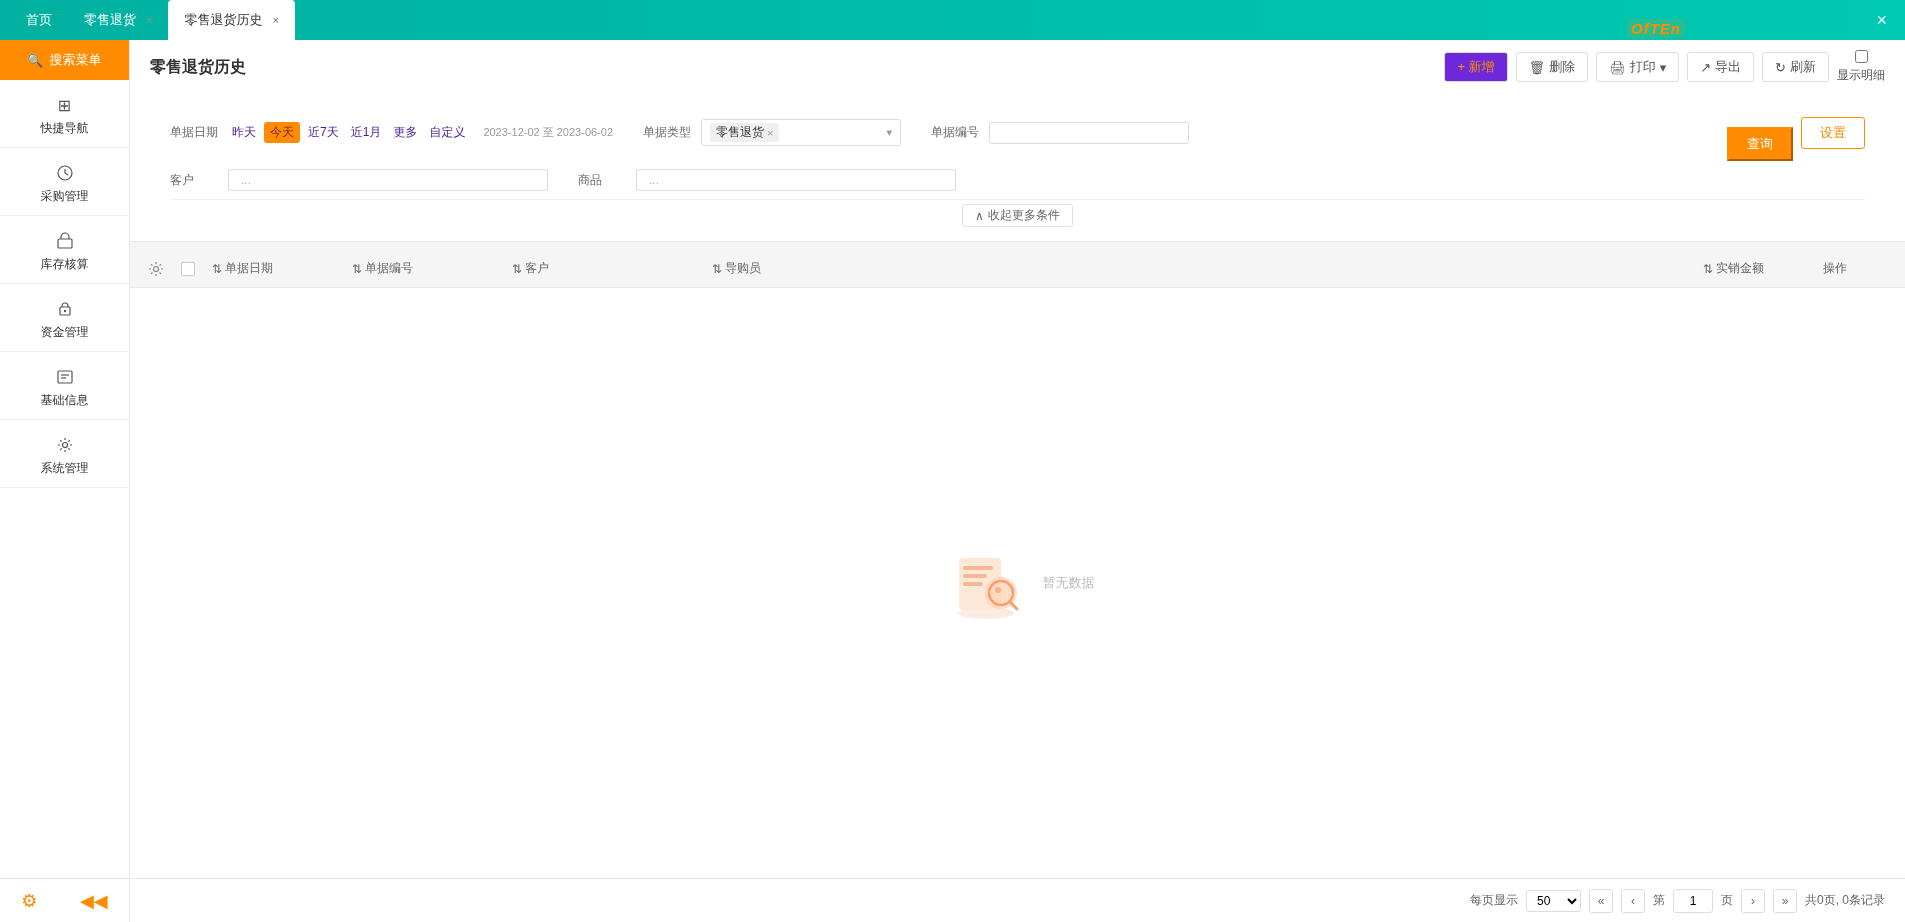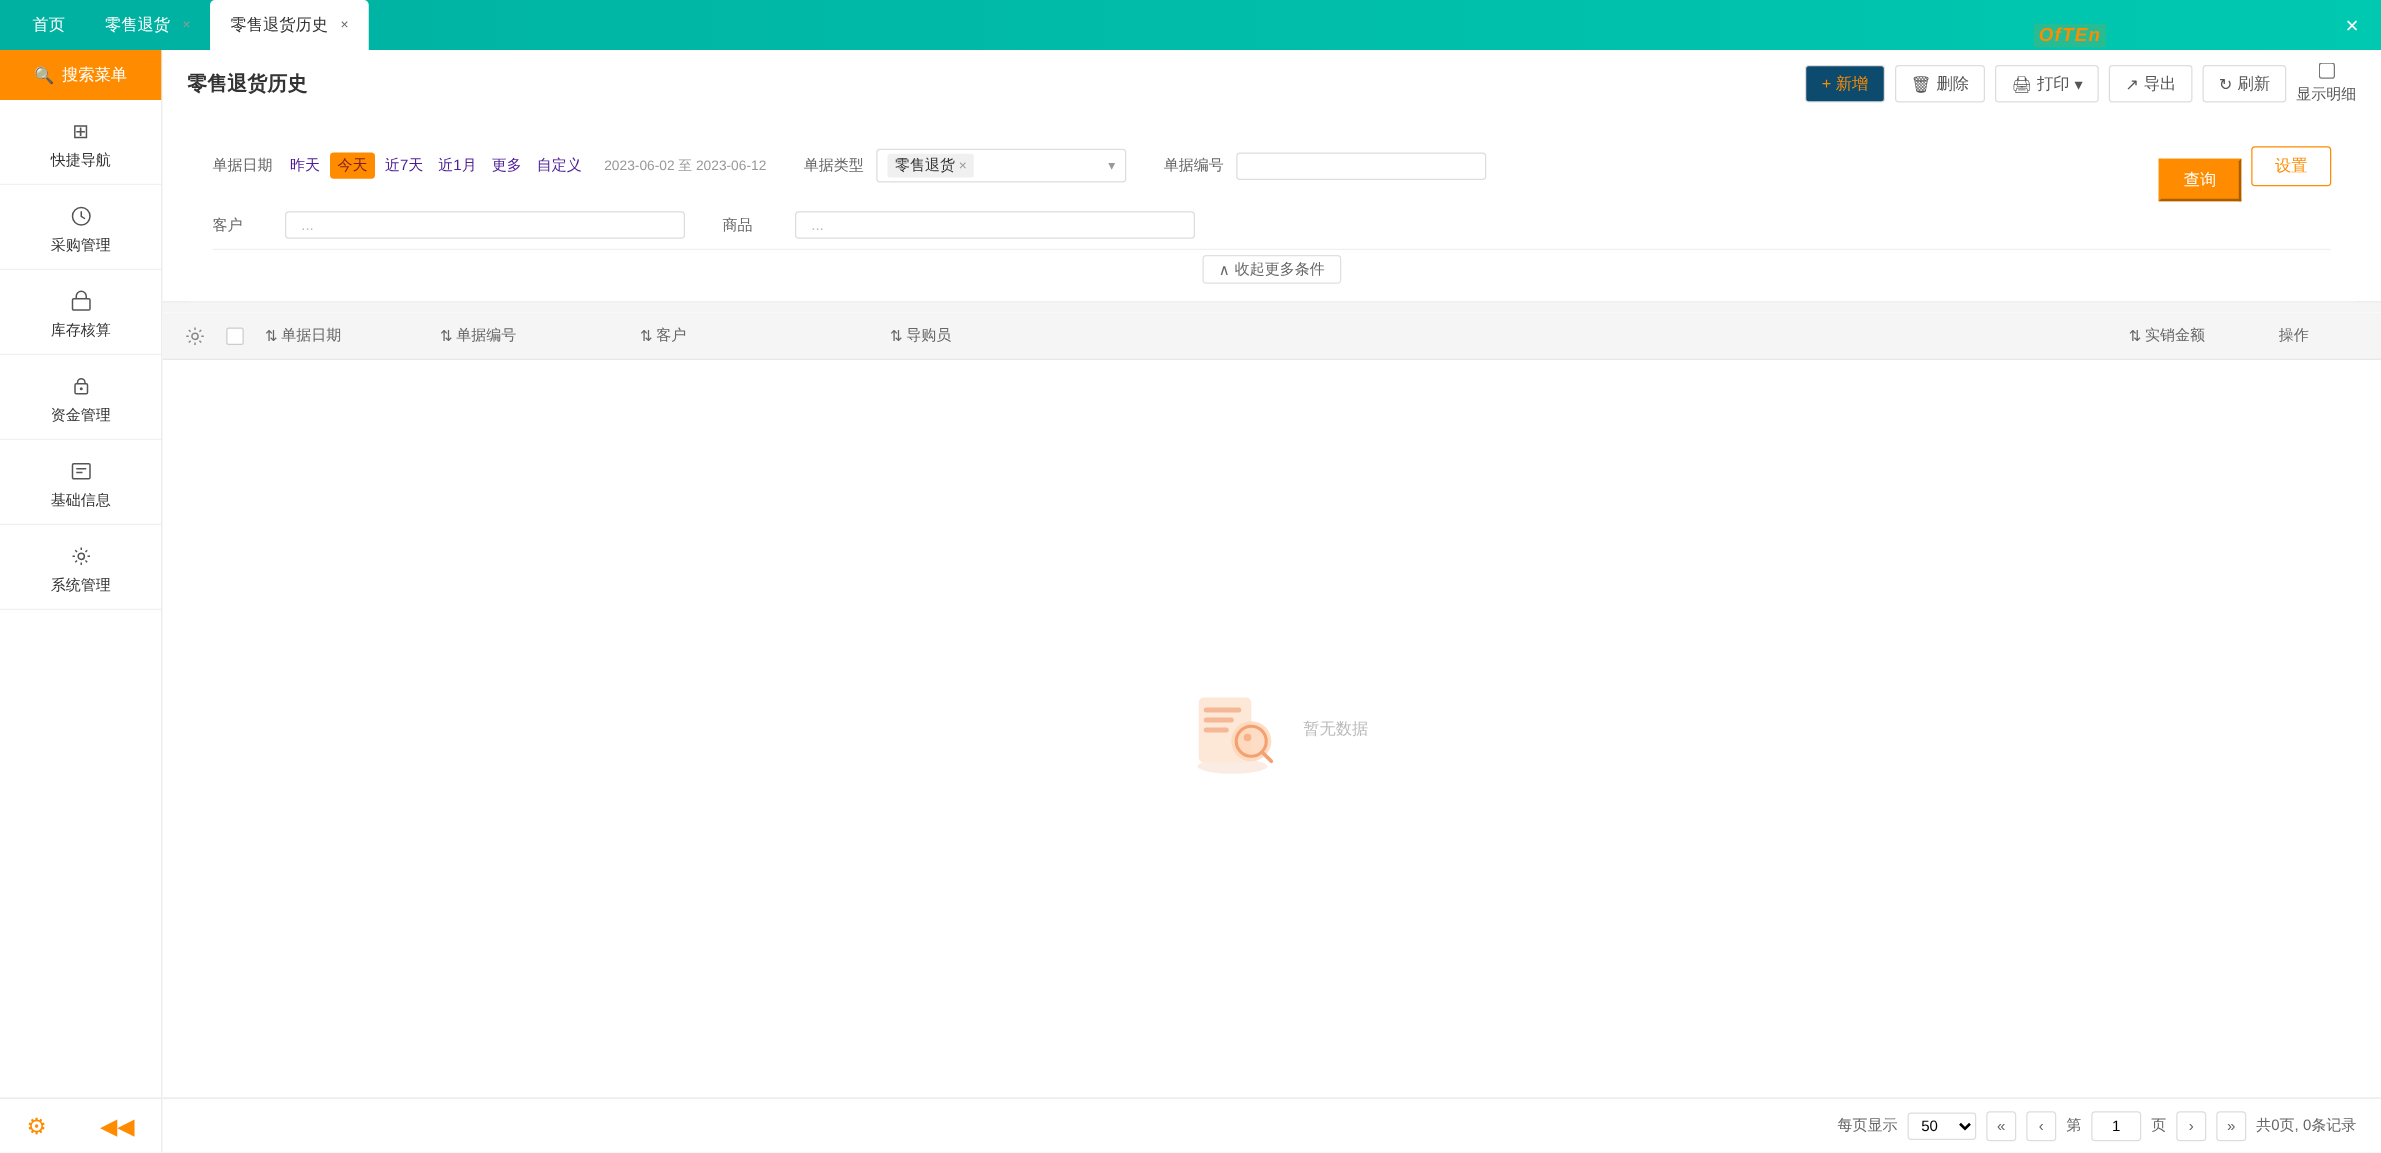--- a/index.html
+++ b/index.html
@@ -161,21 +161,21 @@
       gap: 4px;
       padding: 5px 12px;
       border: 1px solid #ddd;
       border-radius: 3px;
       background: #fff;
       cursor: pointer;
       font-size: 13px;
       color: #555;
     }
     .btn-new {
-      background: #0c4a6e;
+      background: #6d28d9;
       border-color: #ddd;
       color: #ff8c00;
     }
     .btn-query {
       background: #ff8c00;
       border-color: #ff8c00;
       color: #fff;
       border-radius: 0;
       padding: 6px 18px;
       font-size: 13px;
@@ -561,21 +561,21 @@
           <div class="filter-group">
             <span class="filter-label">单据日期</span>
             <div class="date-shortcuts">
               <span class="date-shortcut">昨天</span>
               <span class="date-shortcut active">今天</span>
               <span class="date-shortcut">近7天</span>
               <span class="date-shortcut">近1月</span>
               <span class="date-shortcut">更多</span>
               <span class="date-shortcut">自定义</span>
             </div>
-            <span class="date-range">2023-06-02 至 2023-06-12</span>
+            <span class="date-range">2023-12-02 至 2023-06-02</span>
           </div>
 
           <div class="filter-group">
             <span class="filter-label">单据类型</span>
             <div class="filter-select">
               <span class="tag">
                 <span>零售退货</span>
                 <span class="tag-close">×</span>
               </span>
               <span class="arrow">▾</span>

